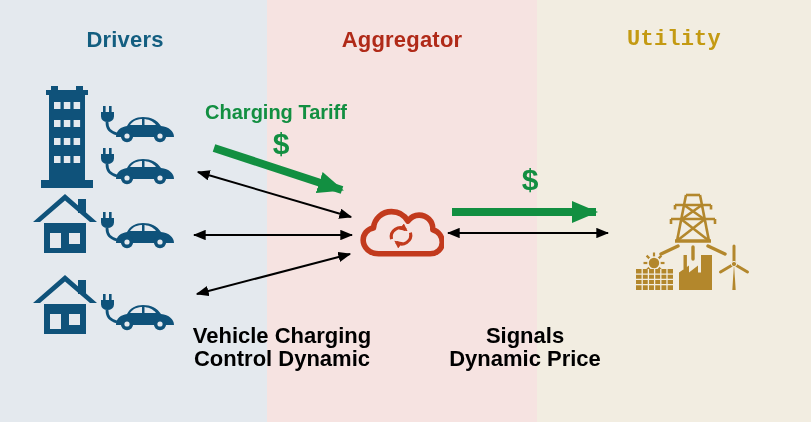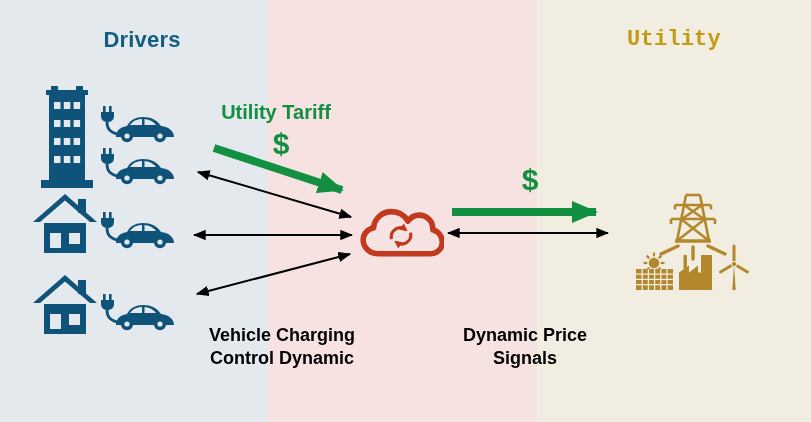--- a/index.html
+++ b/index.html
@@ -6,48 +6,49 @@
   .canvas{
     position:relative;width:811px;height:422px;overflow:hidden;
     font-family:"Liberation Sans",sans-serif;background:#E4E9EE;
   }
   .col{position:absolute;top:0;height:422px;}
   .col-drivers{left:0;width:267px;background:#E4E9EE;}
   .col-aggregator{left:267px;width:270px;background:#F6E3E1;}
   .col-utility{left:537px;width:274px;background:#F2EDE1;}
 
   .title{position:absolute;top:27px;font-size:22px;font-weight:bold;text-align:center;letter-spacing:.2px;}
-  .title-drivers{left:0;width:250px;color:#135E80;padding-left:17px;}
+  .title-drivers{left:0;width:250px;color:#135E80;}
   .title-aggregator{left:267px;width:270px;color:#B02A18;}
   .title-utility{left:537px;width:274px;color:#C49A12;font-family:Liberation Mono, monospace;}
 
   .icon{position:absolute;}
   .arrow-layer{position:absolute;left:0;top:0;width:811px;height:422px;pointer-events:none;}
 
   .green-label{position:absolute;color:#128F41;font-weight:bold;font-size:20px;text-align:center;white-space:nowrap;}
   .lbl-charging{left:176px;top:101px;width:200px;}
   .lbl-agg{left:432px;top:136px;width:200px;text-decoration:underline;text-decoration-thickness:2px;text-underline-offset:3px;}
   .dollar{position:absolute;color:#128F41;font-weight:bold;font-size:30px;text-align:center;width:200px;}
   .dollar-left{left:181px;top:127px;}
   .dollar-right{left:430px;top:163px;}
 
-  .signal-label{position:absolute;color:#000;font-weight:bold;font-size:18px;line-height:23px;text-align:center;width:220px;}
+  .signal-label{position:absolute;color:#000;font-weight:bold;font-size:22px;line-height:23px;text-align:center;width:220px;}
   .lbl-vehicle{left:172px;top:324px;}
   .lbl-price{left:415px;top:324px;}
 </style>
 </head>
 <body>
 
 <div class="canvas">
 
   <div class="col col-drivers"></div>
   <div class="col col-aggregator"></div>
   <div class="col col-utility"></div>
 
   <div class="title title-drivers">Drivers</div>
+  <div class="title title-aggregator">Aggregator</div>
   <div class="title title-utility">Utility</div>
 
   <svg class="icon" style="left:40px;top:86px" width="54" height="102" viewBox="0 0 54 102">
     <g fill="#0F527A">
       <rect x="11" y="0" width="7" height="5"></rect>
         <rect x="36" y="0" width="7" height="5"></rect>
       <rect x="6" y="4" width="42" height="5"></rect>
       <rect x="9" y="9" width="36" height="85"></rect>
       <rect x="1" y="94" width="52" height="8"></rect>
     </g>
@@ -231,27 +232,27 @@
       </marker>
     </defs>
     <line x1="214" y1="148" x2="342" y2="190" stroke="#128F41" stroke-width="8" marker-end="url(#mg)"></line>
     <line x1="452" y1="212" x2="596" y2="212" stroke="#128F41" stroke-width="8" marker-end="url(#mg)"></line>
     <line x1="198" y1="172" x2="351" y2="217" stroke="#000" stroke-width="2" marker-start="url(#mb)" marker-end="url(#mb)"></line>
     <line x1="194" y1="235" x2="352" y2="235" stroke="#000" stroke-width="2" marker-start="url(#mb)" marker-end="url(#mb)"></line>
     <line x1="197" y1="294" x2="350" y2="254" stroke="#000" stroke-width="2" marker-start="url(#mb)" marker-end="url(#mb)"></line>
     <line x1="448" y1="233" x2="608" y2="233" stroke="#000" stroke-width="2" marker-start="url(#mb)" marker-end="url(#mb)"></line>
   </svg>
 
-  <div class="green-label lbl-charging">Utility Tariff</div>
+  <div class="green-label lbl-charging">Charging Tariff</div>
   <div class="dollar dollar-left">$</div>
 
   <div class="dollar dollar-right">$</div>
 
   <div class="signal-label lbl-vehicle">
     <div>Vehicle Charging</div>
     <div>Control Dynamic</div>
   </div>
   <div class="signal-label lbl-price">
+    <div>Signals</div>
     <div>Dynamic Price</div>
-    <div>Signals</div>
   </div>
 
 </div>
 
 </body></html>

